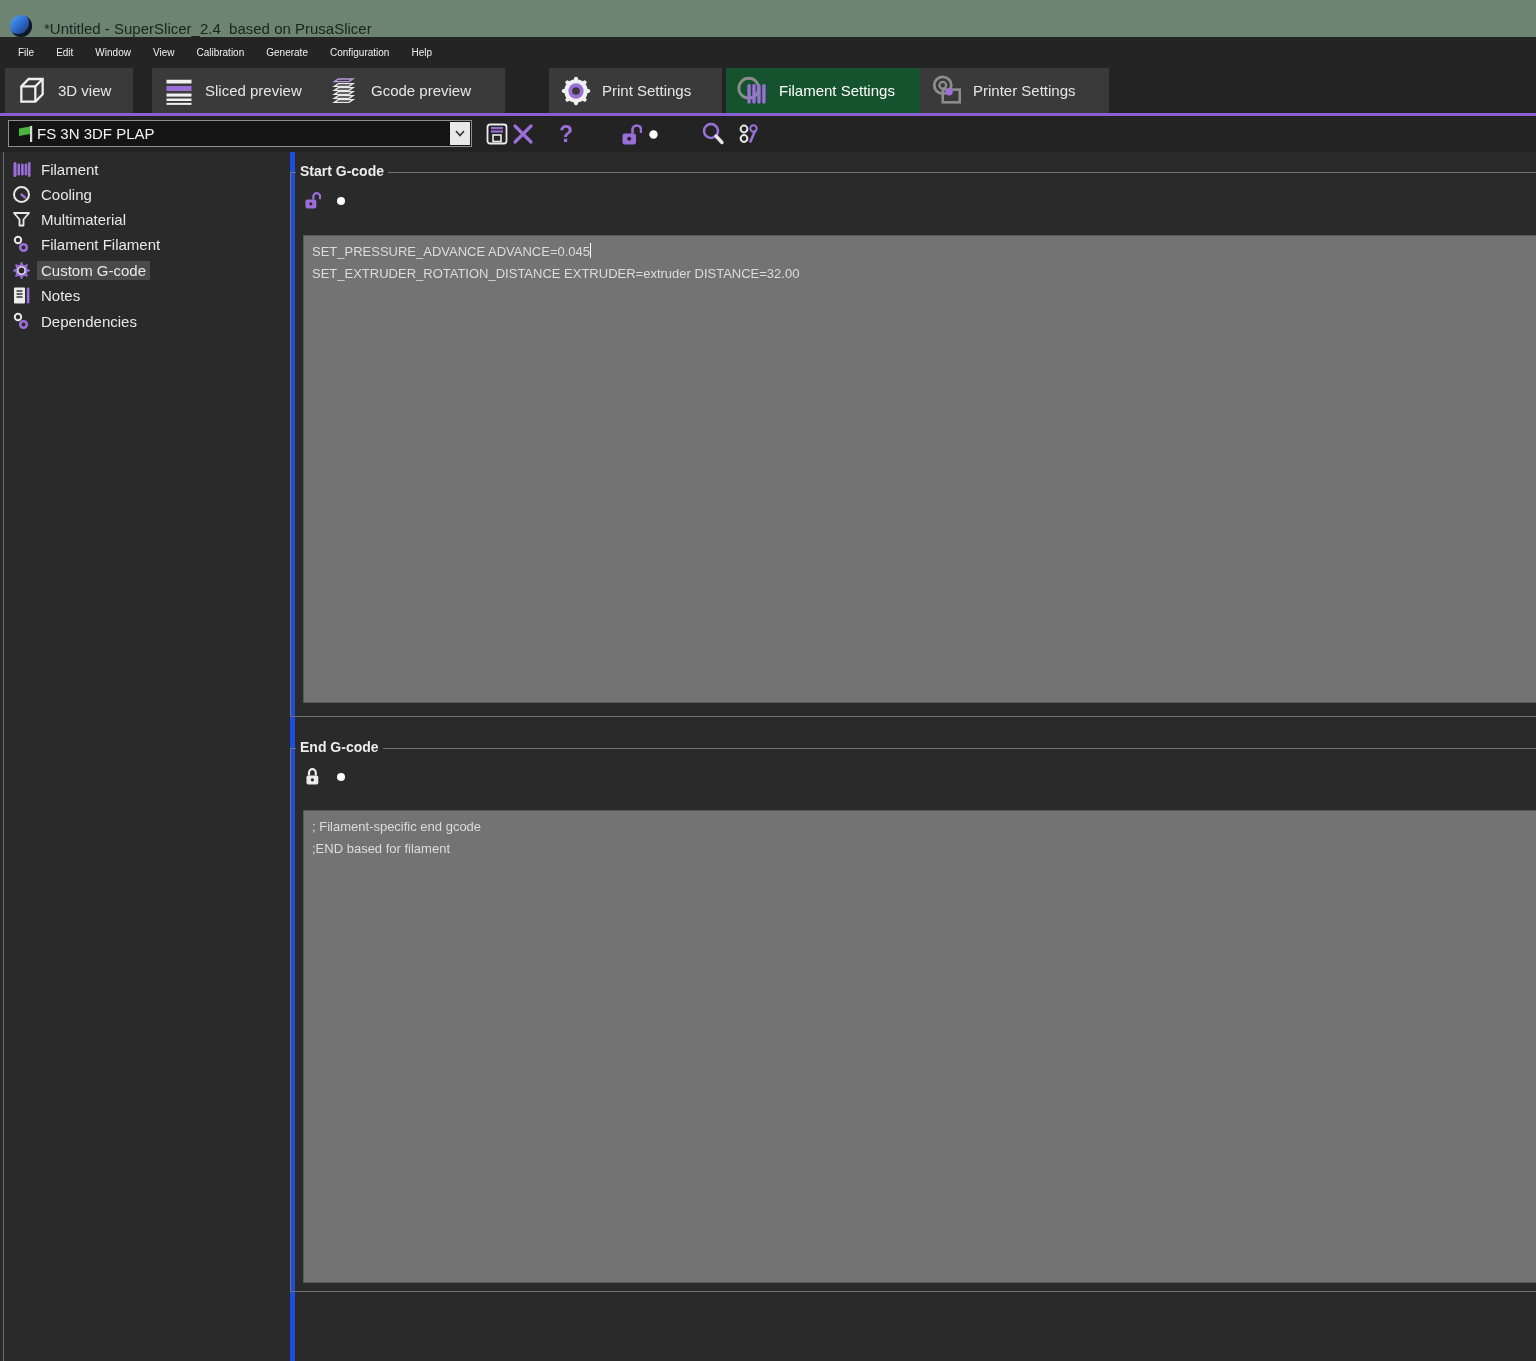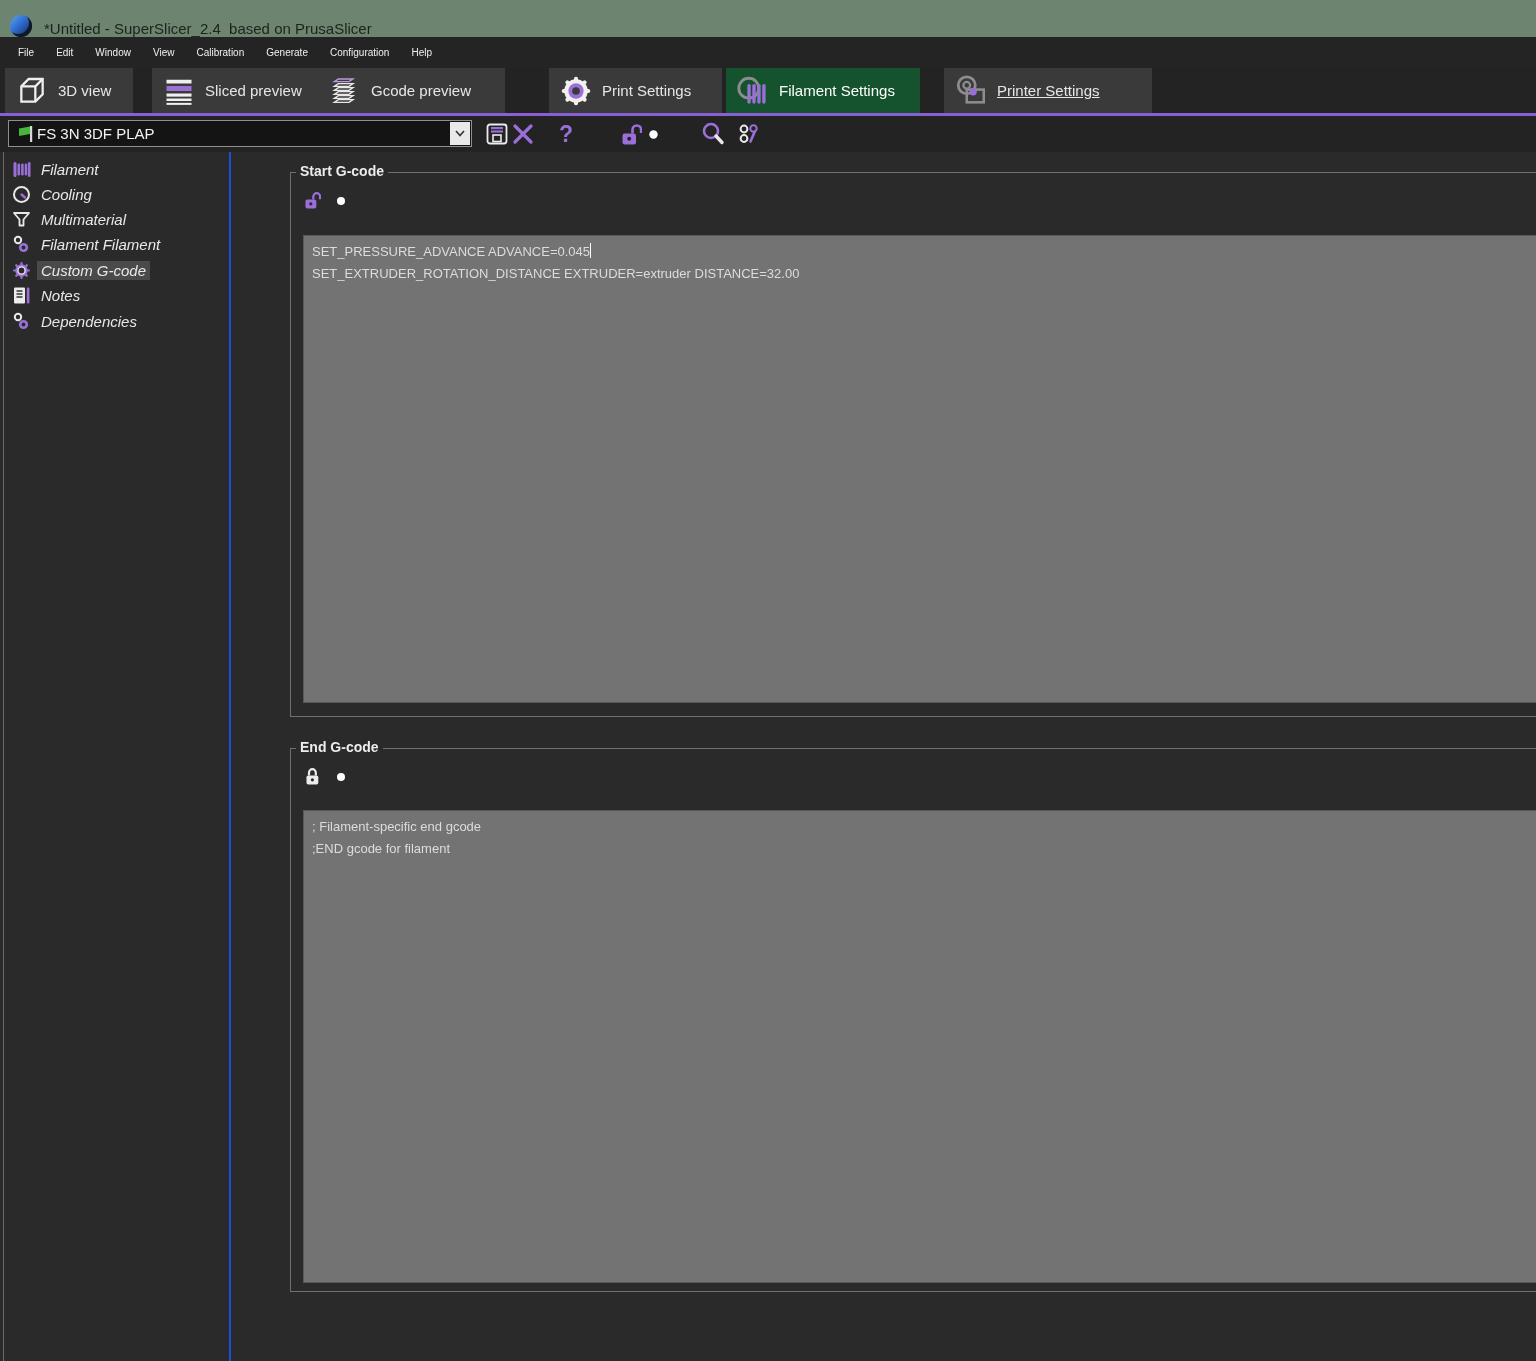--- a/index.html
+++ b/index.html
@@ -35,22 +35,22 @@
   .combo-arrow { position:absolute; right:1px; top:1px; bottom:1px; width:20px; background:#e9e9e9;
                  display:flex; align-items:center; justify-content:center; }
   .combo-arrow svg { display:block; }
   .tbicon { position:absolute; top:5px; width:26px; height:26px; display:flex;
             align-items:center; justify-content:center; cursor:default; }
   .help-glyph { color:#9b6fd8; font-size:23px; font-weight:bold; line-height:26px; }
 
   
   .content { position:absolute; left:0; top:152px; width:1536px; height:1209px; background:#2a2a2b; }
 
-  .sidebar { position:absolute; left:3px; top:0; width:228px; height:1209px;
-             border-left:1px solid #6a6a6a; border-right:2px solid #1d4ed8;font-style:italic; }
+  .sidebar { position:absolute; left:3px; top:0; width:292px; height:1209px;
+             border-left:1px solid #6a6a6a; border-right:5px solid #1d4ed8; }
   .side-item { position:absolute; left:0; width:269px; height:25px; display:flex; align-items:center; }
   .side-item .sicon { width:20px; height:20px; margin-left:7px; display:flex; align-items:center; justify-content:center; }
   .side-item .slabel { color:#e8e8e8; font-size:15px; margin-left:6px; padding:1px 4px; }
   .side-item.selected .slabel { background:#4a4a4a; }
 
   
   .group { position:absolute; left:290px; right:0; border:1px solid #6f6f6f; border-right:none; }
   .group-legend { position:absolute; top:-10px; left:5px; background:#2a2a2b; padding:0 4px;
                   color:#ececec; font-size:14px; font-weight:bold; }
   .lockrow { position:absolute; left:13px; top:16px; height:24px; display:flex; align-items:center; }
@@ -150,21 +150,21 @@
           <rect x="8" y="7" width="2.4" height="14" rx="1.2"></rect>
           <rect x="11.5" y="7" width="2.4" height="14" rx="1.2"></rect>
           <rect x="15" y="7" width="2.4" height="14" rx="1.2"></rect>
           <rect x="18.5" y="7" width="2.4" height="14" rx="1.2"></rect>
         </g>
       </svg>
     </span>
     <span>Filament Settings</span>
   </div>
 
-  <div class="tab" style="left:944px; width:208px;text-decoration:underline;">
+  <div class="tab" style="left:920px; width:189px;">
     <span class="ticon">
       <svg width="34" height="34" viewBox="0 0 24 24">
         <circle cx="9" cy="8" r="6" fill="none" stroke="#8d8d8d" stroke-width="2"></circle>
         <circle cx="9" cy="8" r="2.4" fill="none" stroke="#8d8d8d" stroke-width="1.6"></circle>
         <rect x="9" y="11" width="12" height="9" fill="none" stroke="#8d8d8d" stroke-width="1.8"></rect>
         <circle cx="13.5" cy="12.5" r="2.6" fill="#9b6fd8"></circle>
       </svg>
     </span>
     <span>Printer Settings</span>
   </div>
@@ -346,14 +346,14 @@
   <span class="group-legend">End G-code</span>
   <div class="lockrow">
     <svg width="17" height="20" viewBox="0 0 17 20">
       <path d="M5 8.5 V5.6 A3.4 3.4 0 0 1 11.8 5.6 V8.5" fill="none" stroke="#ececec" stroke-width="2.2"></path>
       <rect x="2.5" y="8.5" width="11.8" height="9" rx="1.8" fill="#ececec"></rect>
       <circle cx="8.4" cy="12.8" r="1.6" fill="#2a2a2b"></circle>
     </svg>
     <span class="dot"></span>
   </div>
   <div class="gtext"><span>; Filament-specific end gcode</span>
-<span>;END gcode for filament</span></div>
+<span>;END based for filament</span></div>
 </div>
 
 </body></html>

